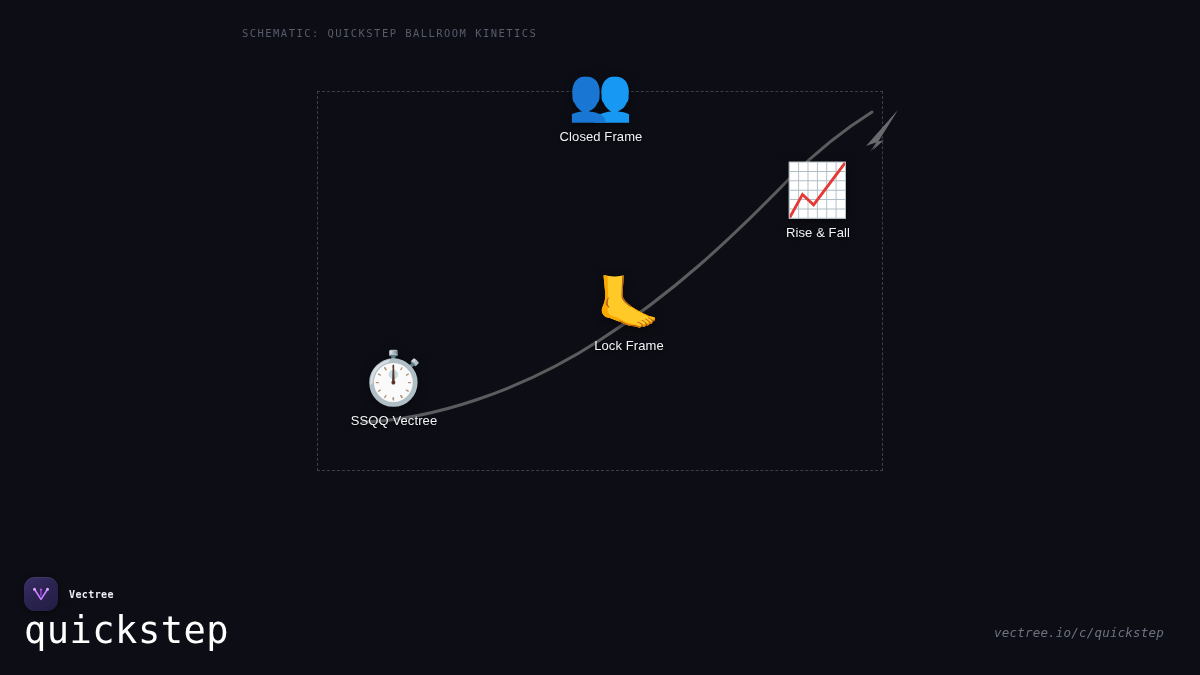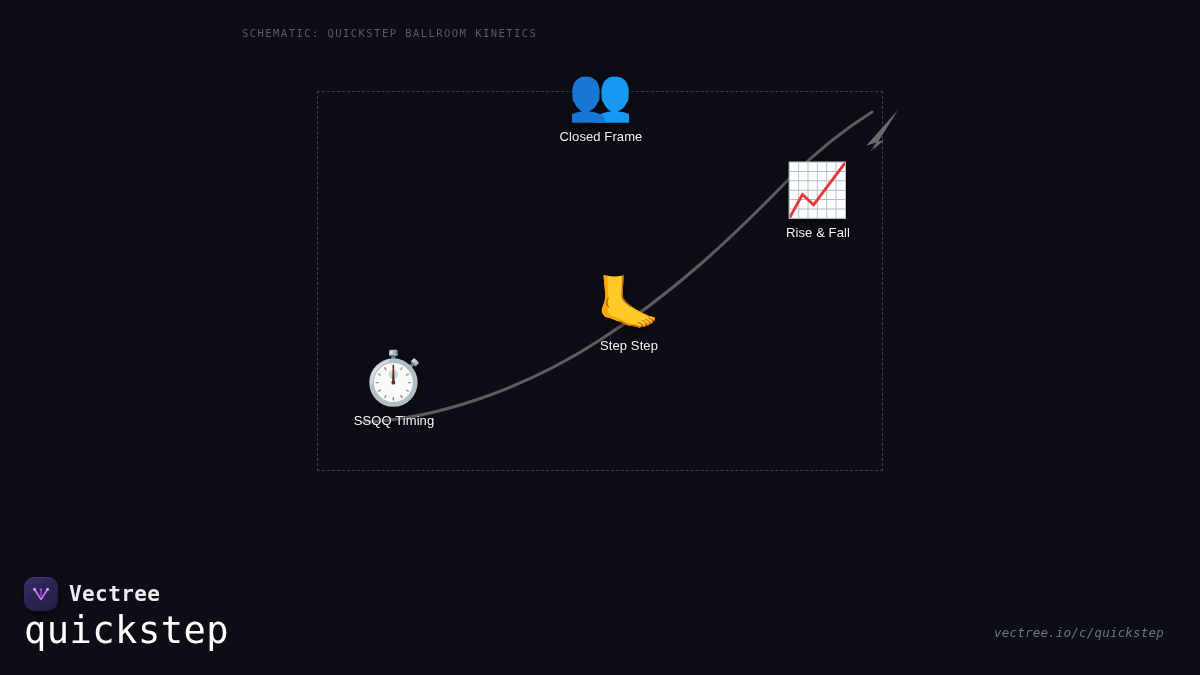--- a/index.html
+++ b/index.html
@@ -94,21 +94,21 @@
     height: 34px;
     border-radius: 11px;
     background: linear-gradient(145deg, #3a2f69 0%, #2a2350 48%, #221d44 100%);
     box-shadow: inset 0 1px 0 rgba(255,255,255,.07), 0 2px 6px rgba(0,0,0,.5);
     display: flex;
     align-items: center;
     justify-content: center;
   }
   .brand-name {
     font-family: "DejaVu Sans Mono", "Liberation Mono", monospace;
-    font-size: 21px;
+    font-size: 10px;
     font-weight: 700;
     color: #eceef4;
     letter-spacing: .4px;
   }
   .page-title {
     position: absolute;
     left: 24px;
     top: 612px;
     font-family: "DejaVu Sans Mono", "Liberation Mono", monospace;
     font-size: 37px;
@@ -151,26 +151,26 @@
     <span class="node-label">Closed Frame</span>
   </div>
 
   <div class="node" style="left:818px; top:202px;">
     <span class="node-emoji" style="font-size:52px;">📈</span>
     <span class="node-label">Rise &amp; Fall</span>
   </div>
 
   <div class="node" style="left:629px; top:315px;">
     <span class="node-emoji" style="font-size:52px;">🦶</span>
-    <span class="node-label">Step Step</span>
+    <span class="node-label">Lock Frame</span>
   </div>
 
   <div class="node" style="left:394px; top:390px;">
     <span class="node-emoji" style="font-size:52px;">⏱️</span>
-    <span class="node-label">SSQQ Timing</span>
+    <span class="node-label">SSQQ Vectree</span>
   </div>
 
   <div class="brand-row">
     <div class="brand-mark">
       <svg width="22" height="22" viewBox="0 0 22 22" xmlns="http://www.w3.org/2000/svg">
         <path d="M4.5 6.2 L11 16.4 L17.5 6.2" fill="none" stroke="#c77dff" stroke-width="1.7" stroke-linecap="round" stroke-linejoin="round"></path>
         <circle cx="4.5" cy="6.2" r="1.5" fill="#d9a6ff"></circle>
         <circle cx="17.5" cy="6.2" r="1.5" fill="#d9a6ff"></circle>
         <circle cx="11" cy="6.6" r="1.2" fill="#b15cf0"></circle>
         <path d="M11 6.6 L11 12.4" stroke="#a84ee8" stroke-width="1.2" stroke-linecap="round"></path>

